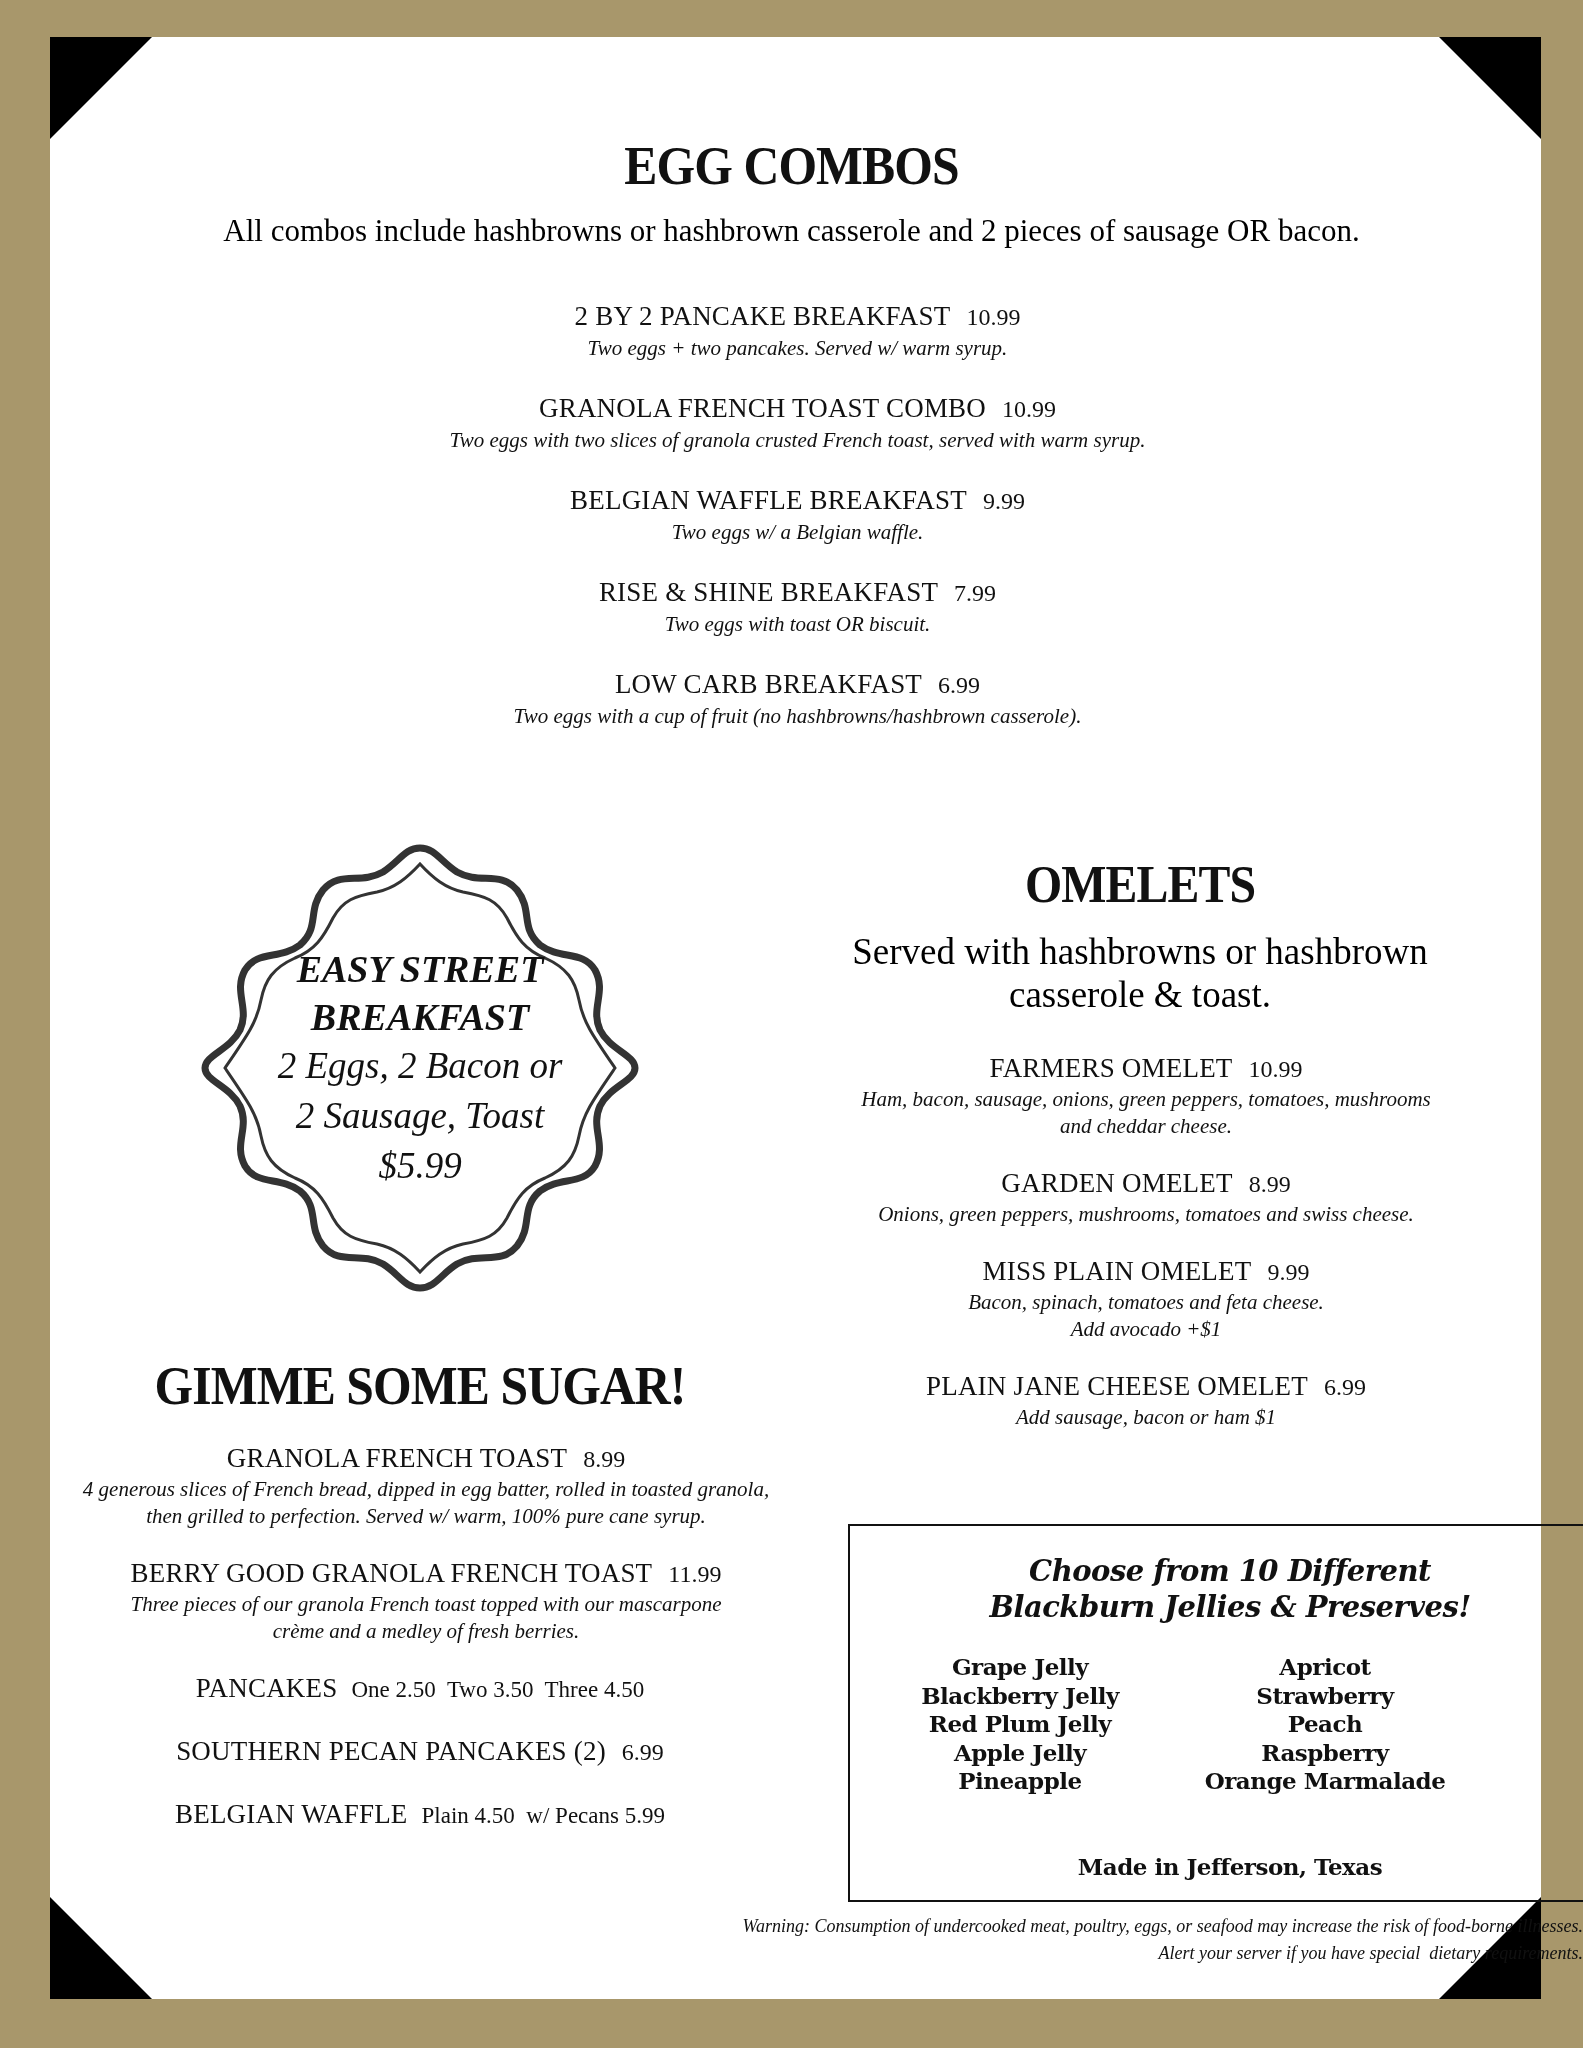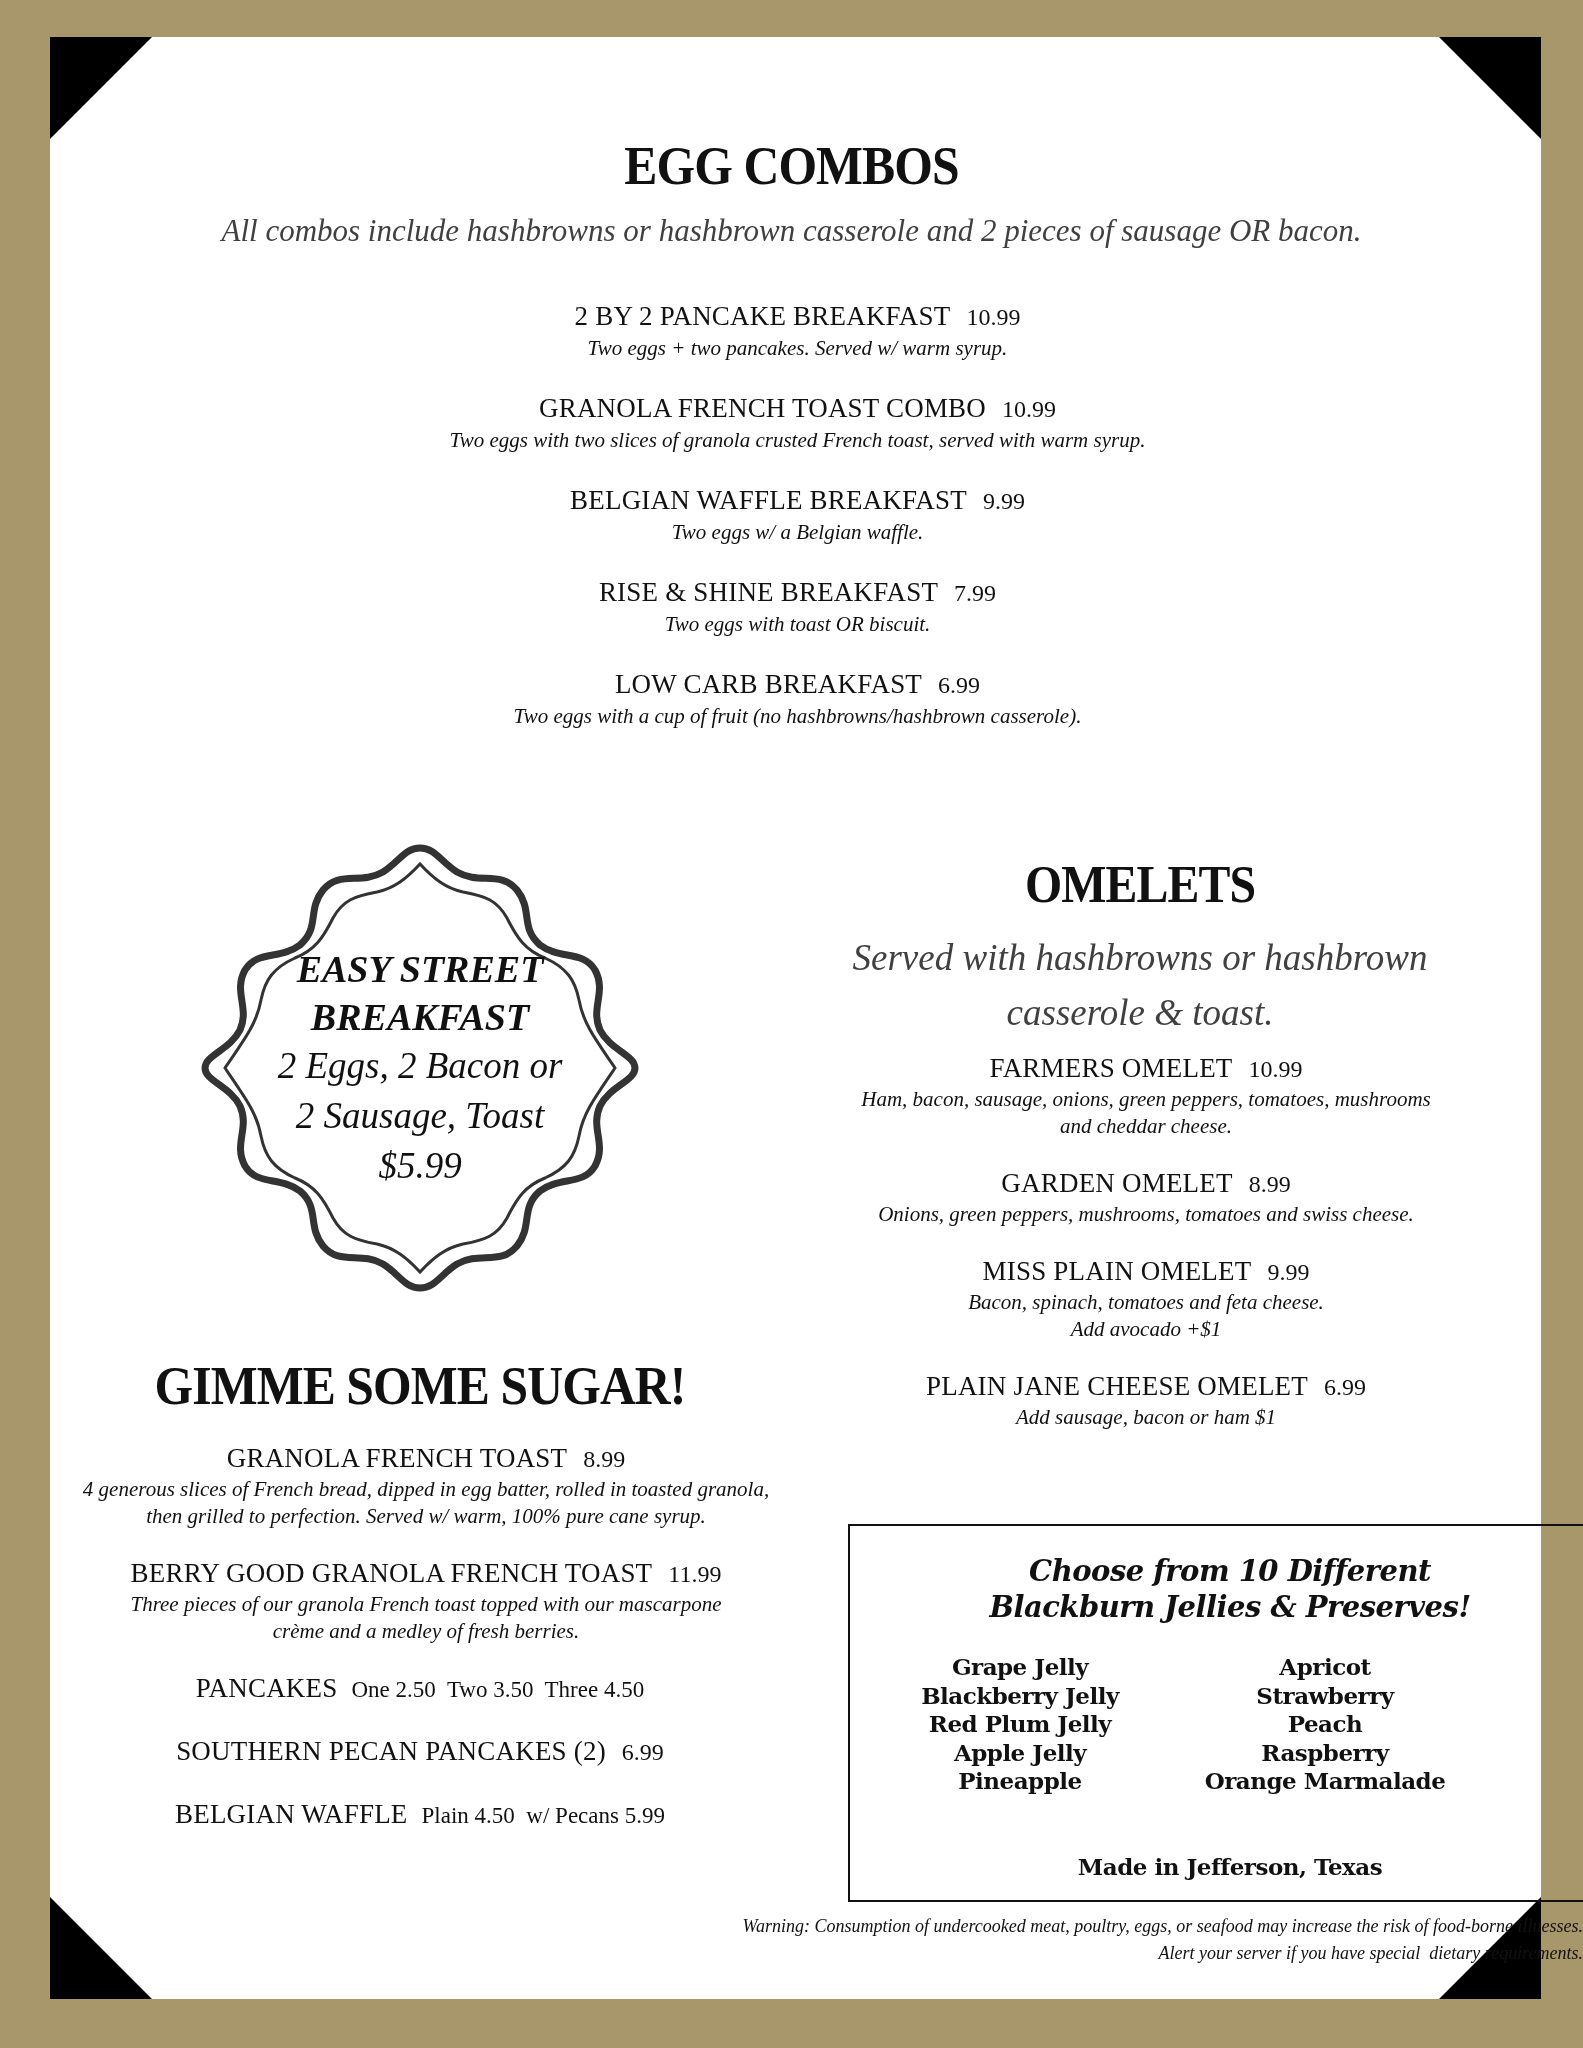--- a/index.html
+++ b/index.html
@@ -7,39 +7,39 @@
        font-family:"Liberation Serif","DejaVu Serif",serif;color:#111;}
   .paper{position:absolute;left:50px;top:37px;width:1491px;height:1962px;background:#fff;}
   .corner{position:absolute;width:0;height:0;}
   .c-tl{left:50px;top:37px;border-top:102px solid #000;border-right:102px solid transparent;}
   .c-tr{right:42px;top:37px;border-top:102px solid #000;border-left:102px solid transparent;}
   .c-bl{left:50px;bottom:49px;border-bottom:102px solid #000;border-right:102px solid transparent;}
   .c-br{right:42px;bottom:49px;border-bottom:102px solid #000;border-left:102px solid transparent;}
 
   .abs{position:absolute;text-align:center;}
   .h1{font-family:"Liberation Serif",serif;font-weight:bold;letter-spacing:-1px;transform:scaleX(0.92);}
-  .sub{font-style:italic;color:#404040;}
+  .sub{color:#000000;}
   .item{margin:0;padding-left:12px;}
   .iname{font-size:27px;letter-spacing:0.2px;}
   .iprice{font-size:24px;margin-left:16px;}
   .idesc{font-style:italic;font-size:21px;line-height:27px;}
 
   #egg-title{left:0;width:1583px;top:135px;font-size:54px;}
   #egg-sub{left:0;width:1583px;top:213px;font-size:31px;}
   .egg-list{position:absolute;left:0;width:1583px;top:297px;text-align:center;}
   .egg-list .item{height:92px;}
   .egg-list .iname{display:inline-block;line-height:38px;}
 
   .badge{position:absolute;left:195px;top:840px;width:450px;height:455px;}
   .badge-text{position:absolute;left:195px;top:945px;width:450px;text-align:center;font-style:italic;}
   .badge-title{font-weight:bold;font-size:38px;line-height:48px;}
   .badge-line{font-size:37px;line-height:50px;}
 
   #om-title{left:790px;width:700px;top:855px;font-size:52px;}
-  #om-sub{left:790px;width:700px;top:930px;font-size:37px;line-height:55px;}
+  #om-sub{left:790px;width:700px;top:930px;font-size:37px;line-height:43px;}
   .om-list{position:absolute;left:790px;width:700px;top:1050px;text-align:center;}
   .om-list .item{margin-bottom:25px;}
   .om-list .iname{line-height:36px;}
 
   #sugar-title{left:60px;width:720px;top:1355px;font-size:54px;}
   .sugar-list{position:absolute;left:60px;width:720px;top:1440px;text-align:center;}
   .sugar-list .item{margin-bottom:25px;}
   .sugar-list .iname{line-height:36px;}
   .simple{height:63px;line-height:36px;}
   .opt{font-size:23px;margin-left:14px;}

